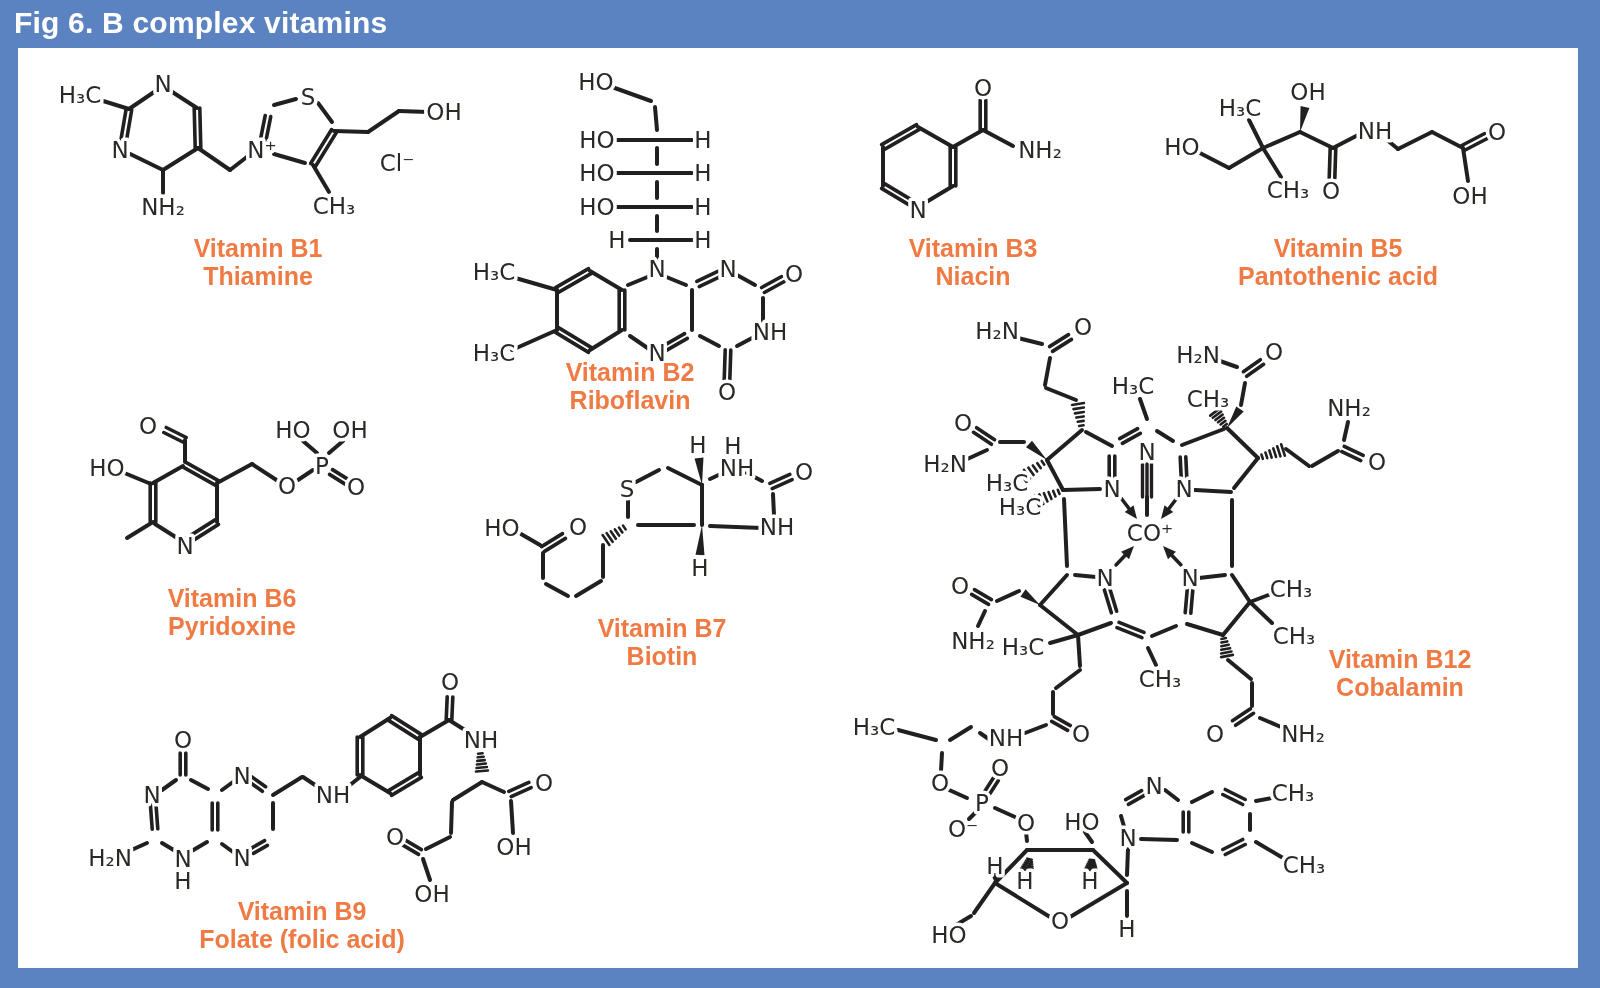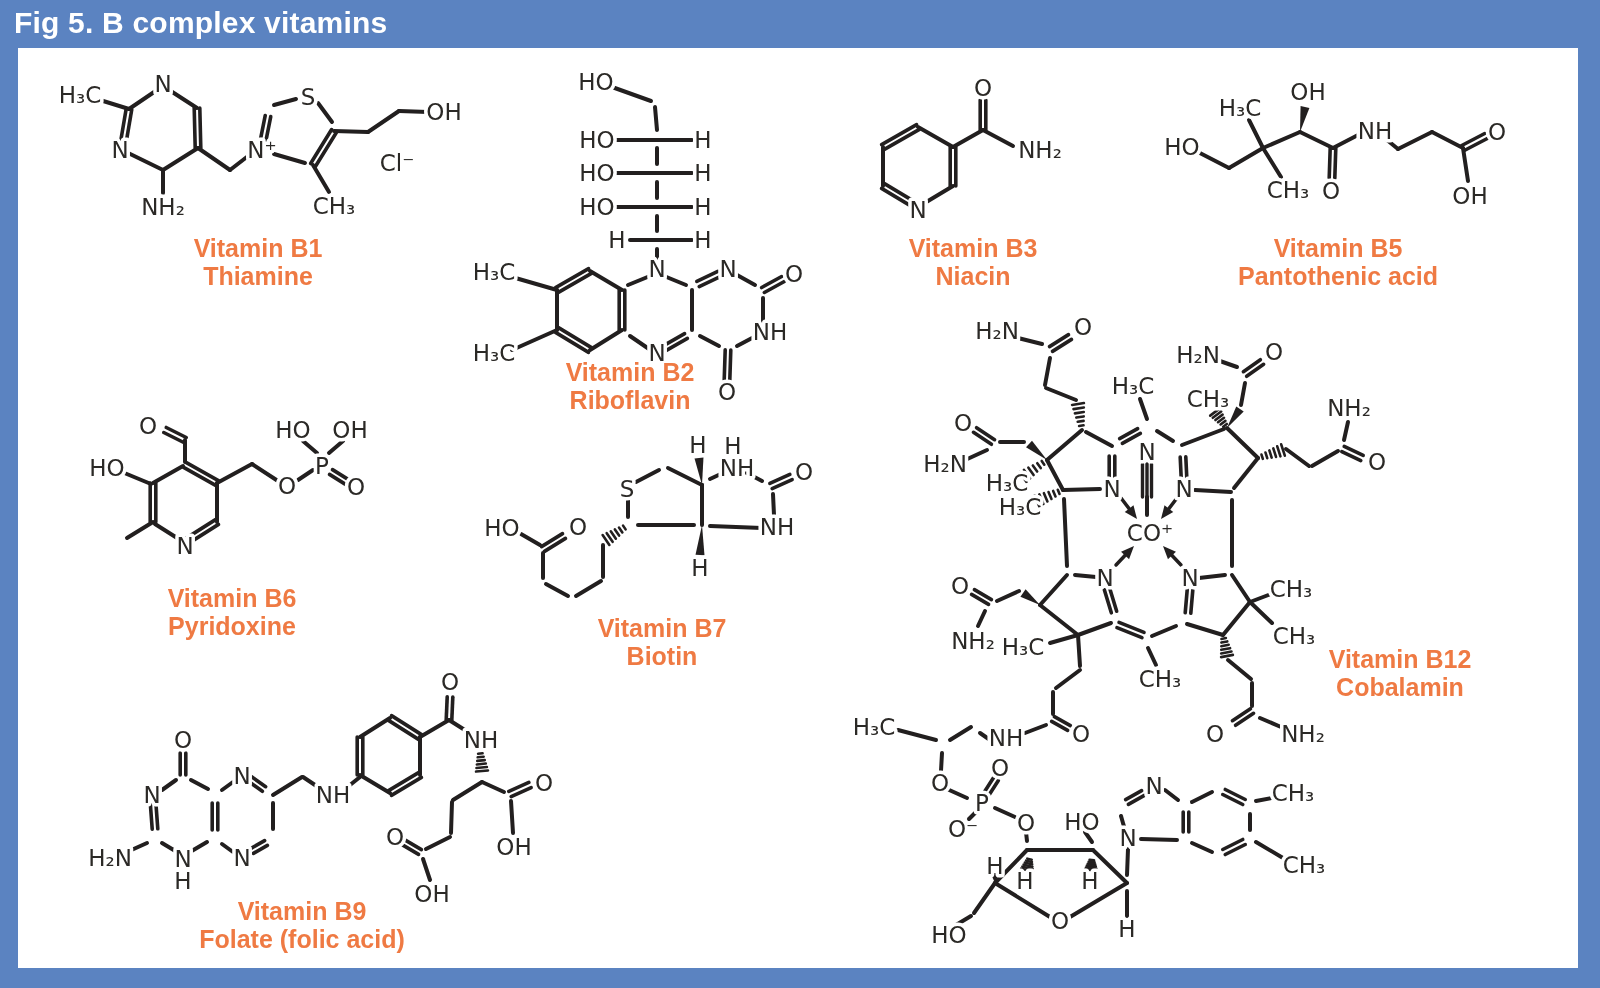--- a/index.html
+++ b/index.html
@@ -30,21 +30,21 @@
   text.vname{
     font-family:"Liberation Sans",sans-serif;
     font-size:25px;font-weight:bold;
     text-anchor:middle;dominant-baseline:central;
   }
 </style>
 </head>
 <body>
 
 <div class="titlebar">
-  <span>Fig 5. B complex vitamins</span>
+  <span>Fig 6. B complex vitamins</span>
 </div>
 
 <div class="panel"></div>
 
 <svg id="canvas" width="1600" height="988" viewBox="0 0 1600 988">
     <g>
       <line x1="100" y1="100" x2="129" y2="109" stroke="#221f1f" stroke-width="4" stroke-linecap="round"></line>
       <line x1="129" y1="109" x2="163" y2="86" stroke="#221f1f" stroke-width="4" stroke-linecap="round"></line>
       <line x1="163" y1="86" x2="197" y2="108" stroke="#221f1f" stroke-width="4" stroke-linecap="round"></line>
       <line x1="194.20087459005725" y1="108.06997813524856" x2="195.20087459005725" y2="148.06997813524856" stroke="#221f1f" stroke-width="3.6" stroke-linecap="round"></line>

